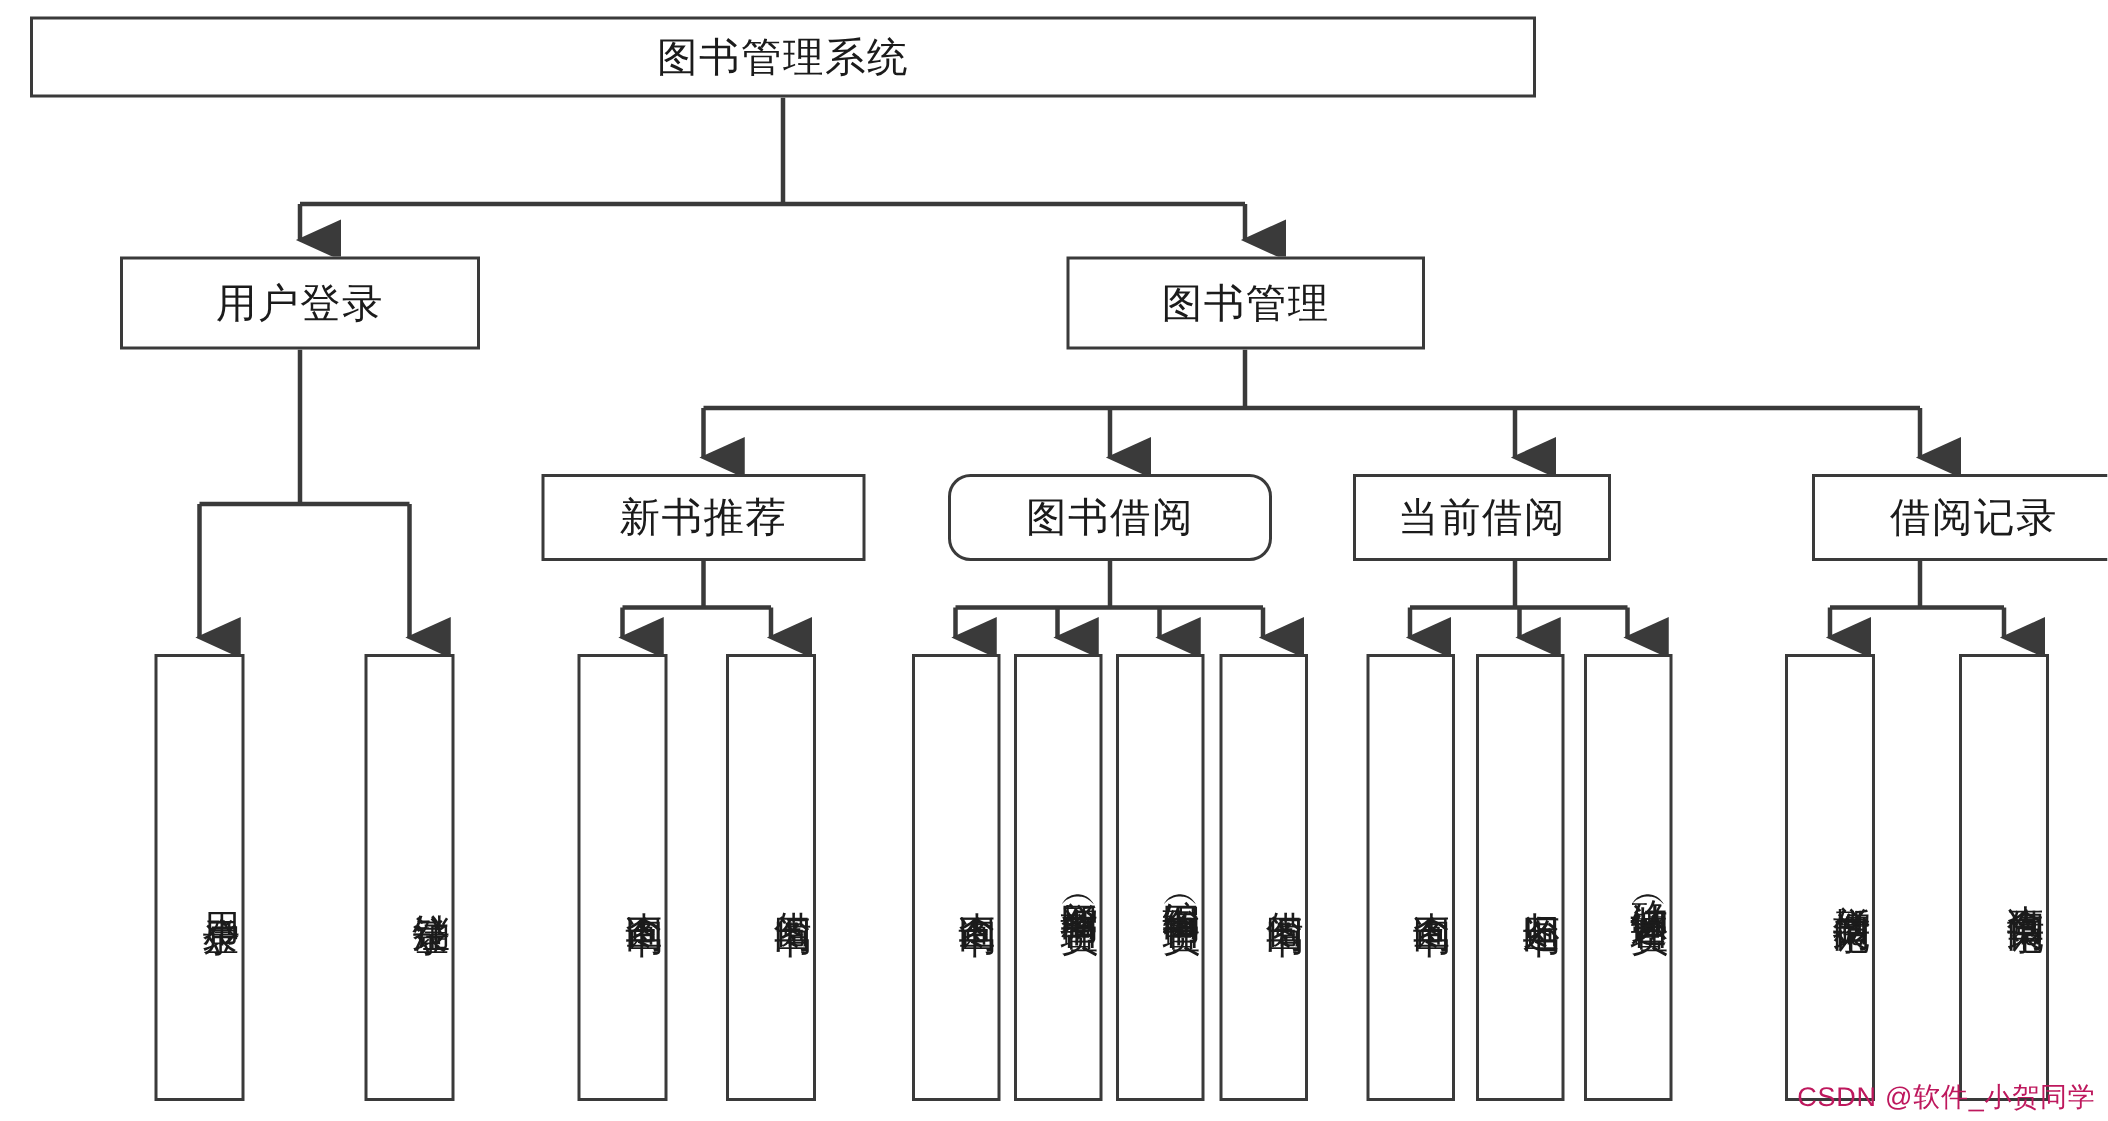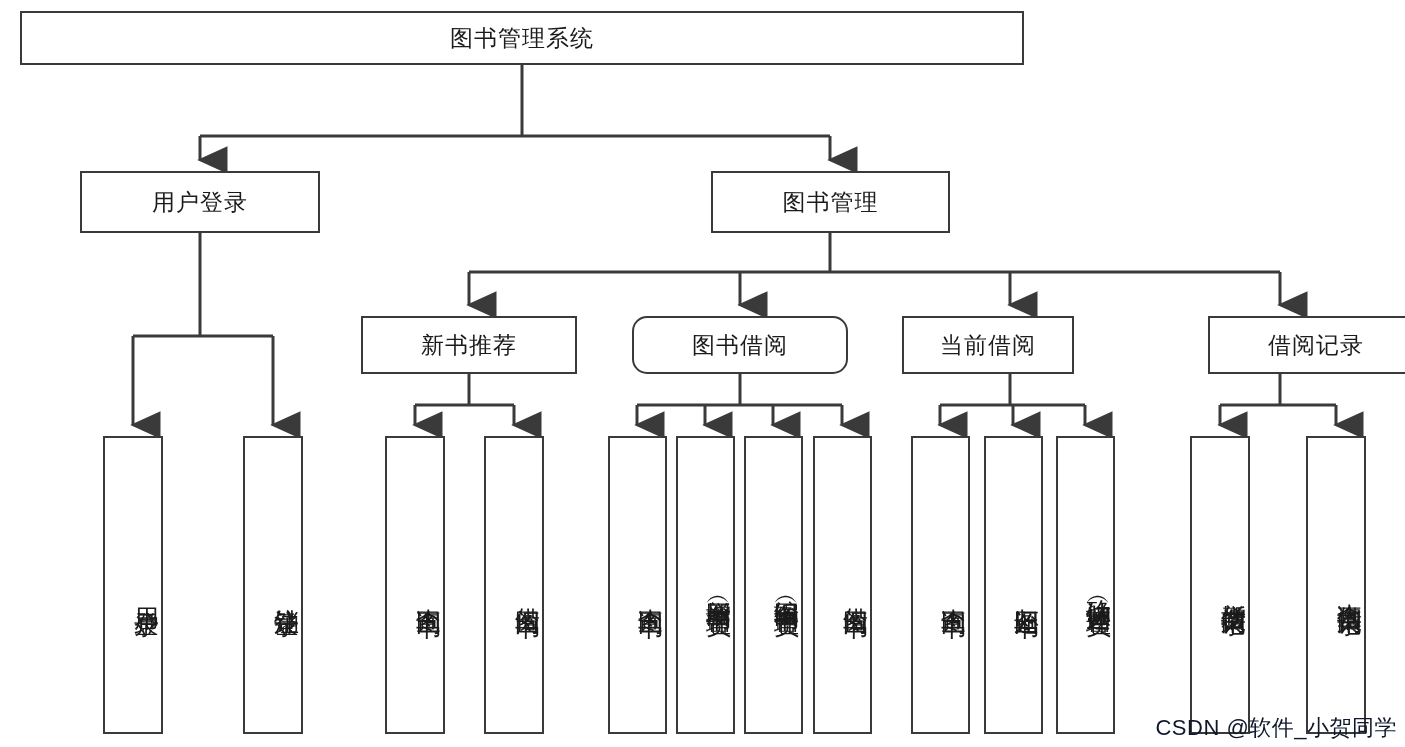--- a/index.html
+++ b/index.html
@@ -29,21 +29,21 @@
     position: absolute;
     box-sizing: border-box;
     border: 2px solid #3a3a3a;
     background: #ffffff;
     display: flex;
     align-items: center;
     justify-content: center;
     color: #1b1b1b;
   }
   .node.horiz {
-    font-size: 23px;
+    font-size: 27px;
     letter-spacing: 1px;
   }
   .node.vert {
     writing-mode: vertical-rl;
     text-orientation: upright;
     font-size: 25px;
     line-height: 1.12;
     letter-spacing: 2px;
     align-items: flex-start;
     justify-content: center;
@@ -53,22 +53,22 @@
     padding-top: 8px;
   }
   .node-label {
     display: block;
     white-space: pre-line;
   }
   #watermark {
     position: absolute;
     right: 8px;
     bottom: 4px;
-    font-size: 22px;
-    color: #0f172a;
+    font-size: 18px;
+    color: #be185d;
     letter-spacing: 0.5px;
     white-space: nowrap;
   }
 </style>
 </head>
 <body>
 
 <div id="canvas">
 
   <svg id="wires" viewBox="0 0 1405 747" width="1405" height="747">

